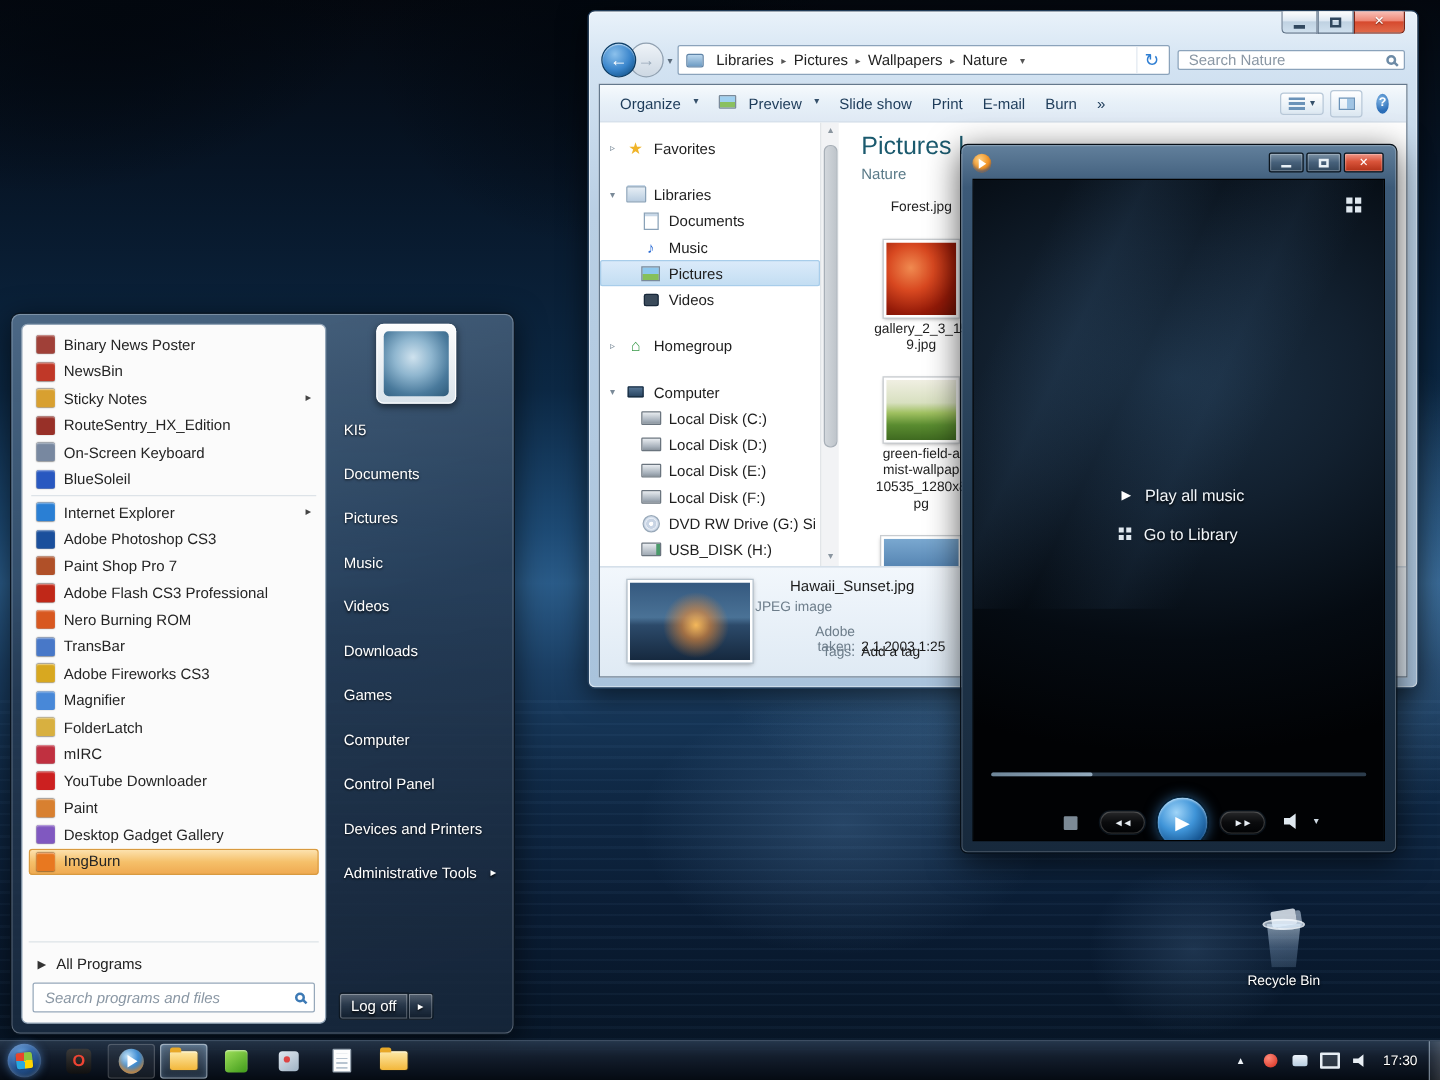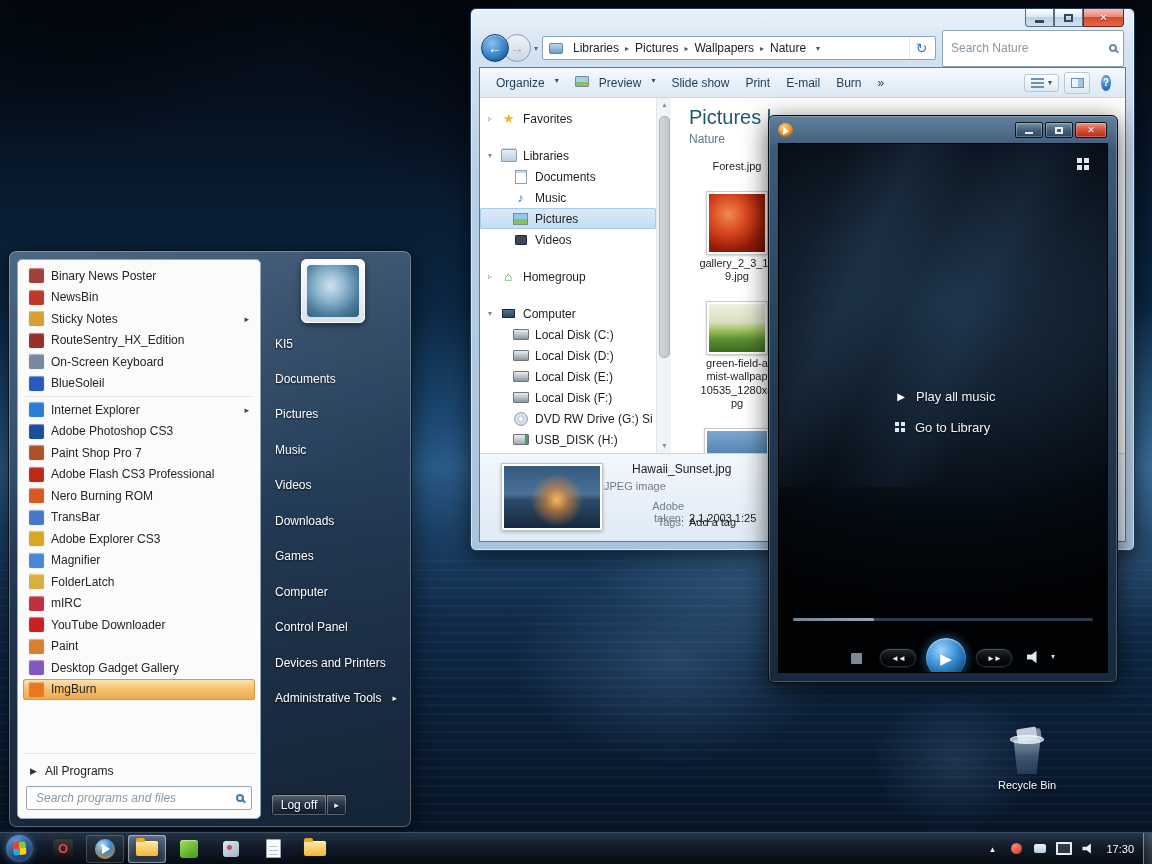--- a/index.html
+++ b/index.html
@@ -46,21 +46,21 @@
   .nav-fwd{width:28px;height:28px;border-radius:50%;border:1px solid #90a0b0;color:#9aaaba;font-size:14px;line-height:26px;text-align:center;margin-left:-6px;
     background:linear-gradient(180deg,#eef3f8,#cdd8e3)}
   .nav-chev{font-size:8px;color:#5a6a7a;margin:0 4px 0 3px}
   .addressbar{flex:1;height:24px;background:#fff;border:1px solid #8ba3bb;border-radius:2px;display:flex;align-items:center;margin-right:6px;padding:0 2px;min-width:0}
   .ab-icon{width:14px;height:11px;border-radius:2px;background:linear-gradient(#bcd8ee,#6f9cc4);border:1px solid #5d82a6;margin:0 4px;flex:none}
   .crumb{font-size:12px;color:#222;padding:0 6px;white-space:nowrap;cursor:default}
   .crumb-sep{font-size:8px;color:#555}
   .crumb-chev{font-size:8px;color:#555;margin-left:4px}
   .ab-spacer{flex:1}
   .ab-refresh{width:24px;height:22px;display:flex;align-items:center;justify-content:center;color:#2d7dd2;font-size:14px;border-left:1px solid #e2e9f1;flex:none}
-  .searchbox{width:182px;height:37px;background:#fff;border:1px solid #8ba3bb;border-radius:2px;display:flex;align-items:center;padding:0 6px;flex:none}
+  .searchbox{width:182px;height:16px;background:#fff;border:1px solid #8ba3bb;border-radius:2px;display:flex;align-items:center;padding:0 6px;flex:none}
   .searchbox input{flex:1;border:0;outline:0;font-size:12px;color:#333;background:transparent;min-width:0}
   .searchbox input::placeholder{color:#8a97a4}
   .mag{width:8px;height:8px;border:2px solid #6d8ba6;border-radius:50%;position:relative;margin-left:4px;flex:none}
   .mag::after{content:"";position:absolute;width:5px;height:2px;background:#6d8ba6;transform:rotate(45deg);right:-4px;bottom:-2px}
   .client{position:absolute;left:8px;right:8px;top:58px;bottom:8px;background:#fff;border:1px solid #64788c;overflow:hidden}
   .toolbar{height:30px;background:linear-gradient(180deg,#f6fafd,#e7f0f8 50%,#dfe9f4);border-bottom:1px solid #cdd9e6;display:flex;align-items:center;padding:0 8px}
   .tbtn{display:flex;align-items:flex-start;gap:10px;border:none;background:transparent;font-size:12px;color:#1e3c5a;padding:4px 8px;cursor:default}
   .tb-chev{font-size:8px;color:#35506a}
   .tb-ico-preview{width:14px;height:11px;border-radius:1px;background:linear-gradient(180deg,#9fd0f0 55%,#8ac060 55%);border:1px solid #7a8a9a}
   .tb-spacer{flex:1}
@@ -526,21 +526,21 @@
           <div class="sm-item">
             <span class="sm-ico" style="background: linear-gradient(145deg, rgb(216, 88, 32), rgb(216, 88, 32)) rgb(216, 88, 32);"></span>
             <span class="sm-label">Nero Burning ROM</span>
           </div>
           <div class="sm-item">
             <span class="sm-ico" style="background: linear-gradient(145deg, rgb(72, 120, 200), rgb(72, 120, 200)) rgb(72, 120, 200);"></span>
             <span class="sm-label">TransBar</span>
           </div>
           <div class="sm-item">
             <span class="sm-ico" style="background: linear-gradient(145deg, rgb(216, 168, 32), rgb(216, 168, 32)) rgb(216, 168, 32);"></span>
-            <span class="sm-label">Adobe Explorer CS3</span>
+            <span class="sm-label">Adobe Fireworks CS3</span>
           </div>
           <div class="sm-item">
             <span class="sm-ico" style="background: linear-gradient(145deg, rgb(72, 136, 216), rgb(72, 136, 216)) rgb(72, 136, 216);"></span>
             <span class="sm-label">Magnifier</span>
           </div>
           <div class="sm-item">
             <span class="sm-ico" style="background: linear-gradient(145deg, rgb(216, 176, 64), rgb(216, 176, 64)) rgb(216, 176, 64);"></span>
             <span class="sm-label">FolderLatch</span>
           </div>
           <div class="sm-item">

